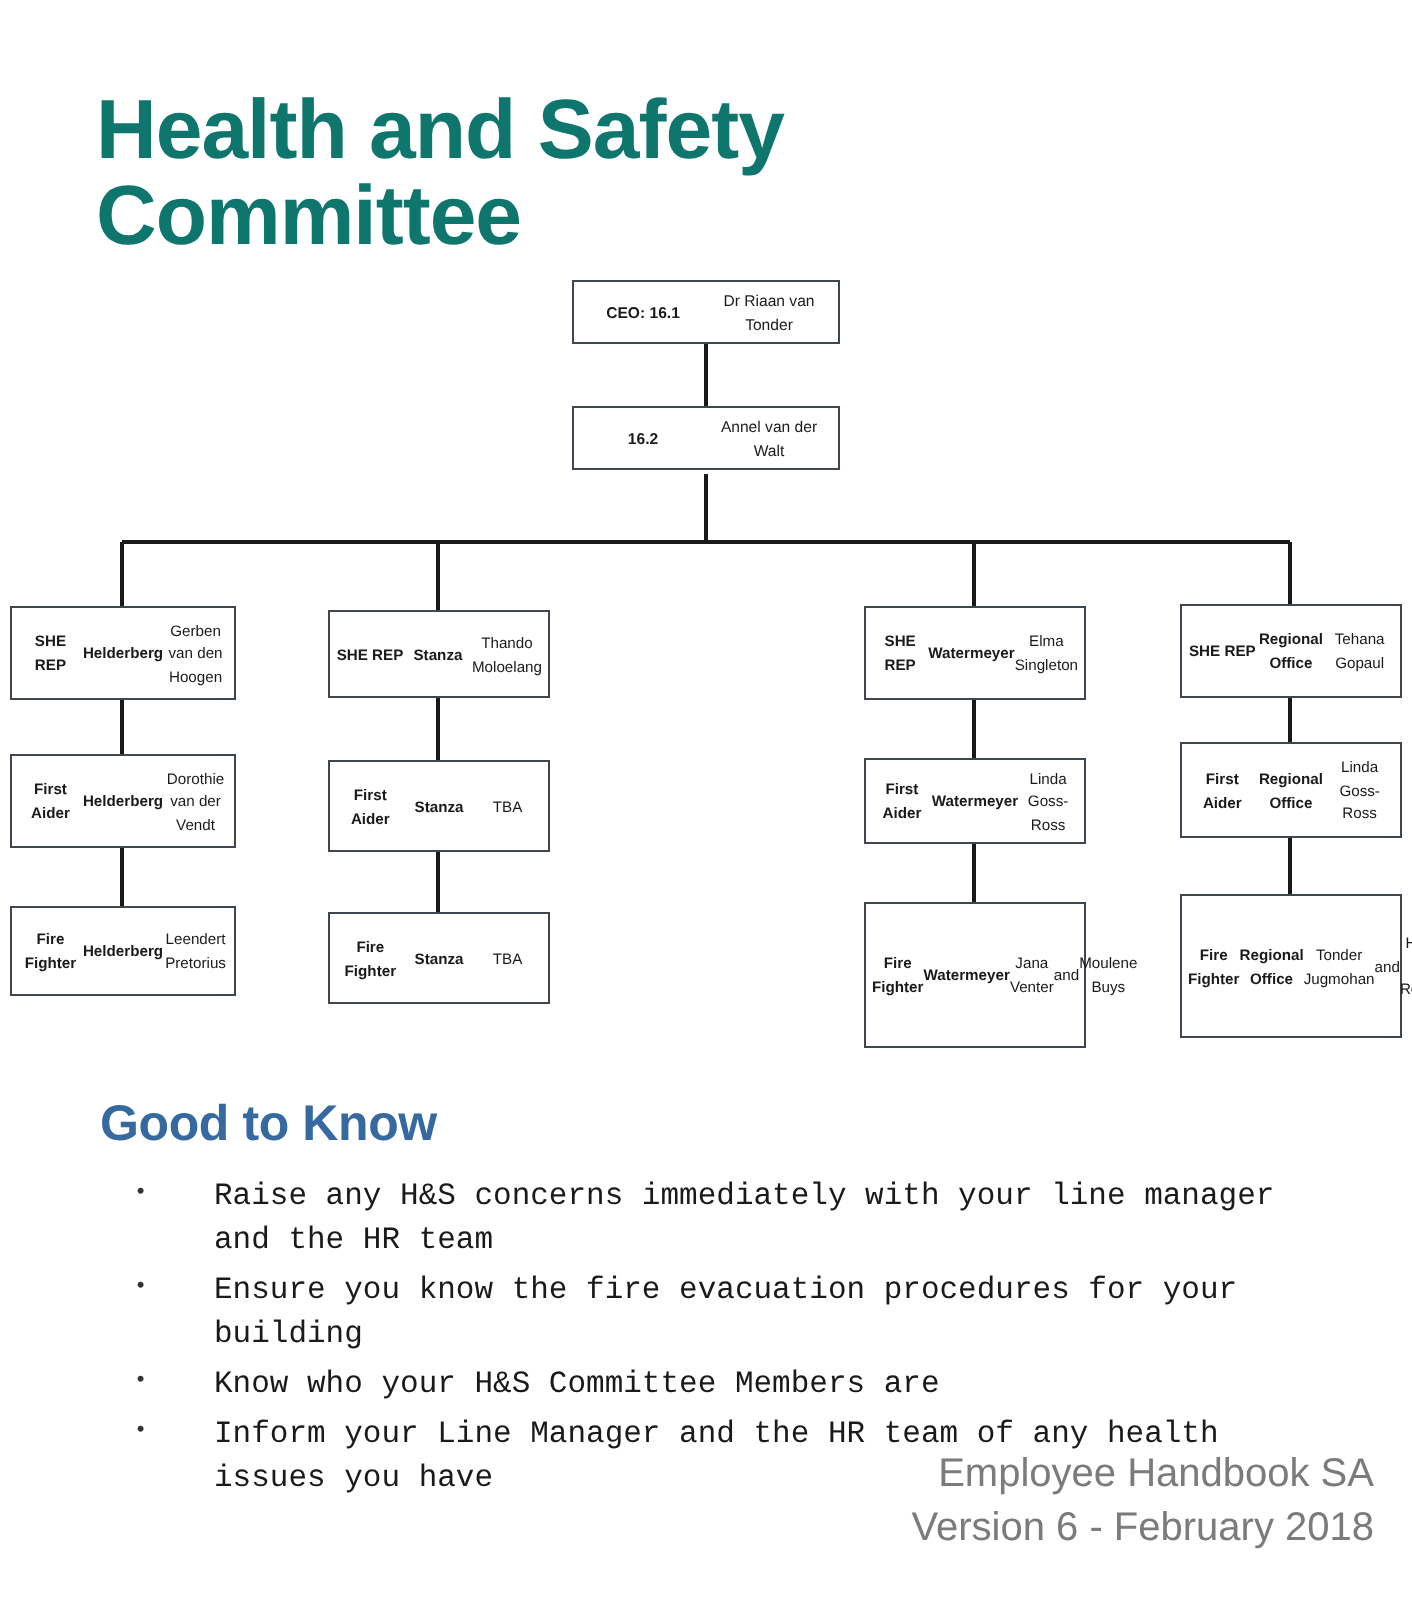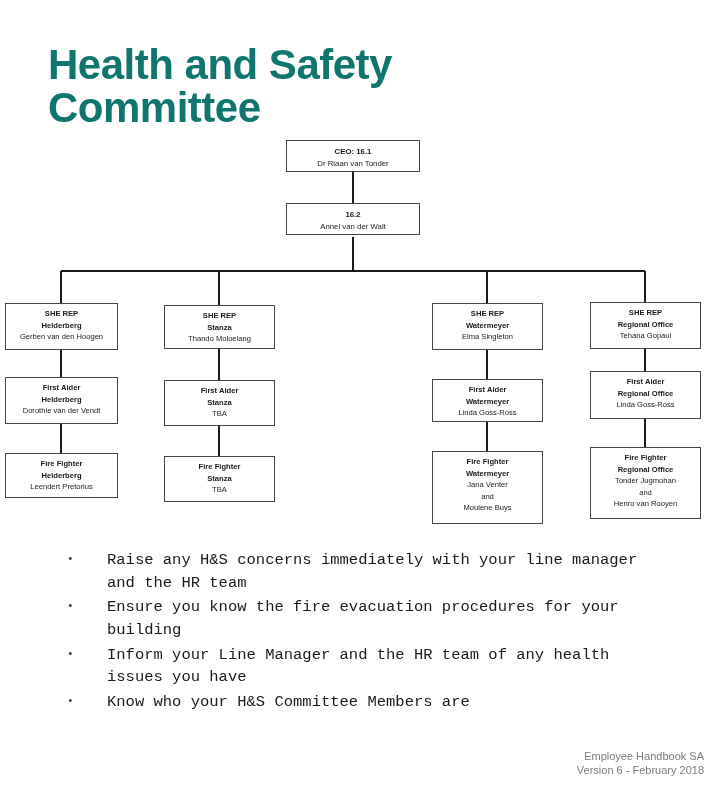--- a/index.html
+++ b/index.html
@@ -51,21 +51,21 @@
     position: absolute;
     box-sizing: border-box;
     border: 1px solid #3f4650;
     background: #ffffff;
     text-align: center;
     font-size: 7.6px;
     line-height: 1.52;
     color: #1a1a1a;
     padding: 4px 3px 3px 3px;
     display: flex;
-    flex-direction: column;
+    flex-direction: row;
     justify-content: flex-start;
     align-items: center;
   }
   .node .ln {
     display: block;
     width: 100%;
   }
   .node .ln.b {
     font-weight: bold;
   }
@@ -109,24 +109,24 @@
     left: 17px;
     top: 0;
     font-size: 11px;
     line-height: 1.9;
     color: #333333;
   }
 
   
   #footer {
     position: absolute;
-    right: 2px;
+    right: 19px;
     bottom: 22px;
     text-align: right;
-    font-size: 11px;
+    font-size: 20px;
     line-height: 1.34;
     color: #7b7b7b;
     margin-left: 40px;
   }
 </style>
 </head>
 <body>
 
 <div id="page-title">Health and Safety
 Committee</div>
@@ -243,24 +243,25 @@
     <span class="ln b">Fire Fighter</span>
     <span class="ln b">Regional Office</span>
     <span class="ln">Tonder Jugmohan</span>
     <span class="ln">and</span>
     <span class="ln">Henro van Rooyen</span>
   </div>
 
 </div>
 
 <div id="good-to-know">
+  <div id="gtk-heading">Good to Know</div>
   <ul id="gtk-list">
     <li>Raise any H&amp;S concerns immediately with your line manager and the HR team</li>
     <li>Ensure you know the fire evacuation procedures for your building</li>
+    <li>Know who your H&amp;S Committee Members are</li>
     <li>Inform your Line Manager and the HR team of any health issues you have</li>
-    <li>Know who your H&amp;S Committee Members are</li>
   </ul>
 </div>
 
 <div id="footer">
   <div>Employee Handbook SA</div>
   <div>Version 6 - February 2018</div>
 </div>
 
 </body></html>

